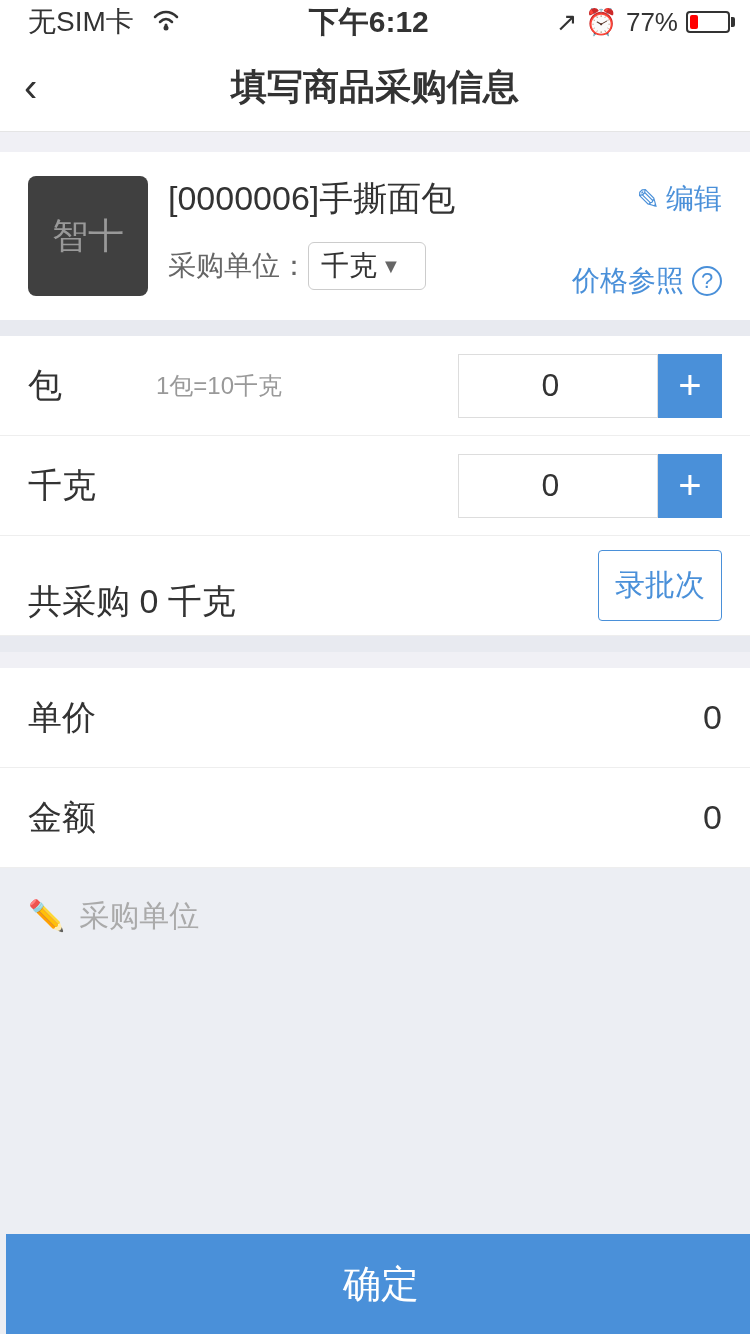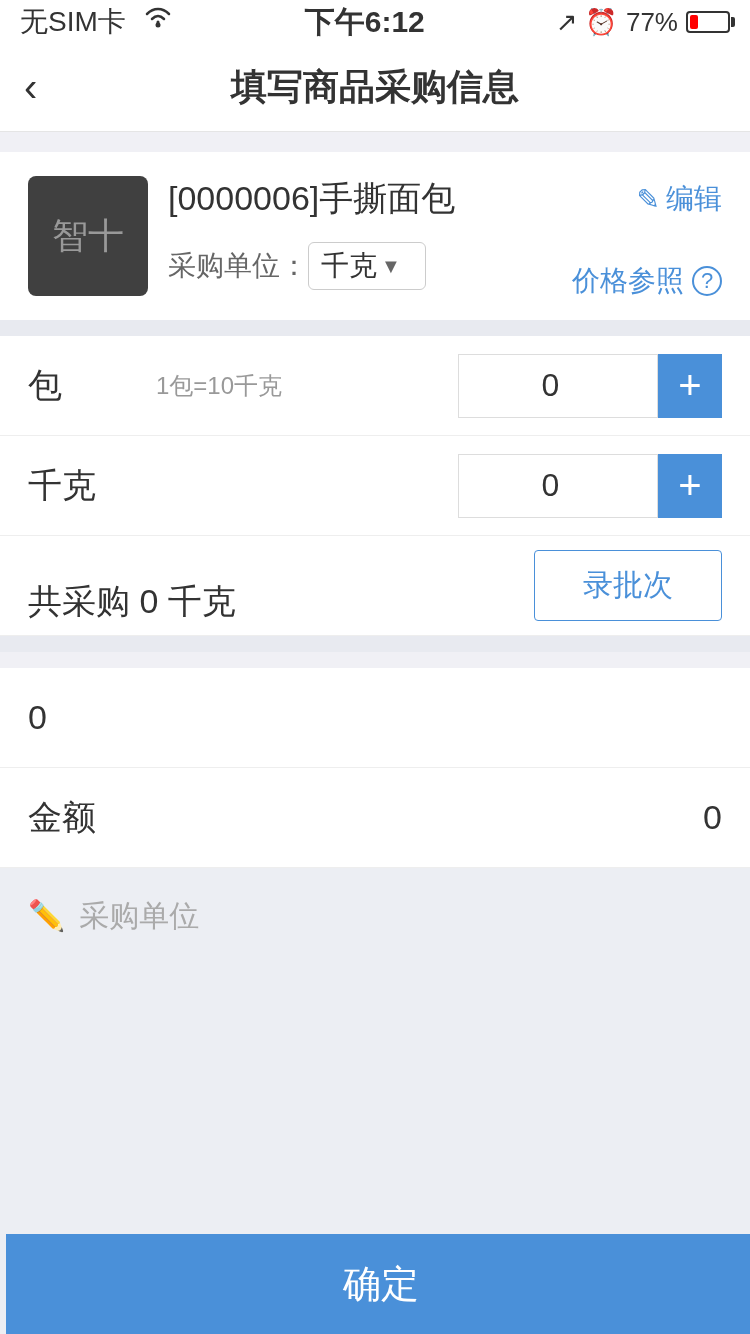--- a/index.html
+++ b/index.html
@@ -19,23 +19,24 @@
       background: #fff;
       display: flex;
       align-items: center;
       justify-content: space-between;
       padding: 0 20px;
       font-size: 28px;
       font-weight: 500;
     }
     .status-left {
       display: flex;
-      align-items: flex-start;
+      align-items: center;
       gap: 16px;
       font-size: 28px;
+      margin-left: 8px;
     }
     .status-center {
       font-size: 30px;
       font-weight: 600;
     }
     .status-right {
       display: flex;
       align-items: center;
       gap: 8px;
       font-size: 26px;
@@ -241,21 +242,21 @@
     .summary-text {
       flex: 1;
       font-size: 34px;
       color: #333;
       margin-top: 32px;
     }
     .batch-btn {
       border: 1px solid #4a90d9;
       color: #4a90d9;
       background: #fff;
-      padding: 14px 48px;
+      padding: 14px 16px;
       font-size: 30px;
       border-radius: 4px;
       cursor: pointer;
     }
 
     
     .price-section {
       background: #fff;
       margin-top: 16px;
     }
@@ -402,20 +403,21 @@
 
 <div class="summary-row">
   <span class="summary-text">共采购 0 千克</span>
   <button class="batch-btn">录批次</button>
 </div>
 
 <div class="section-sep"></div>
 
 <div class="price-section">
   <div class="price-row">
+    <span class="price-label">单价</span>
     <span class="price-value">0</span>
   </div>
   <div class="price-row">
     <span class="price-label">金额</span>
     <span class="price-value">0</span>
   </div>
 </div>
 
 <div class="notes-section">
   <span class="notes-icon">✏️</span>

